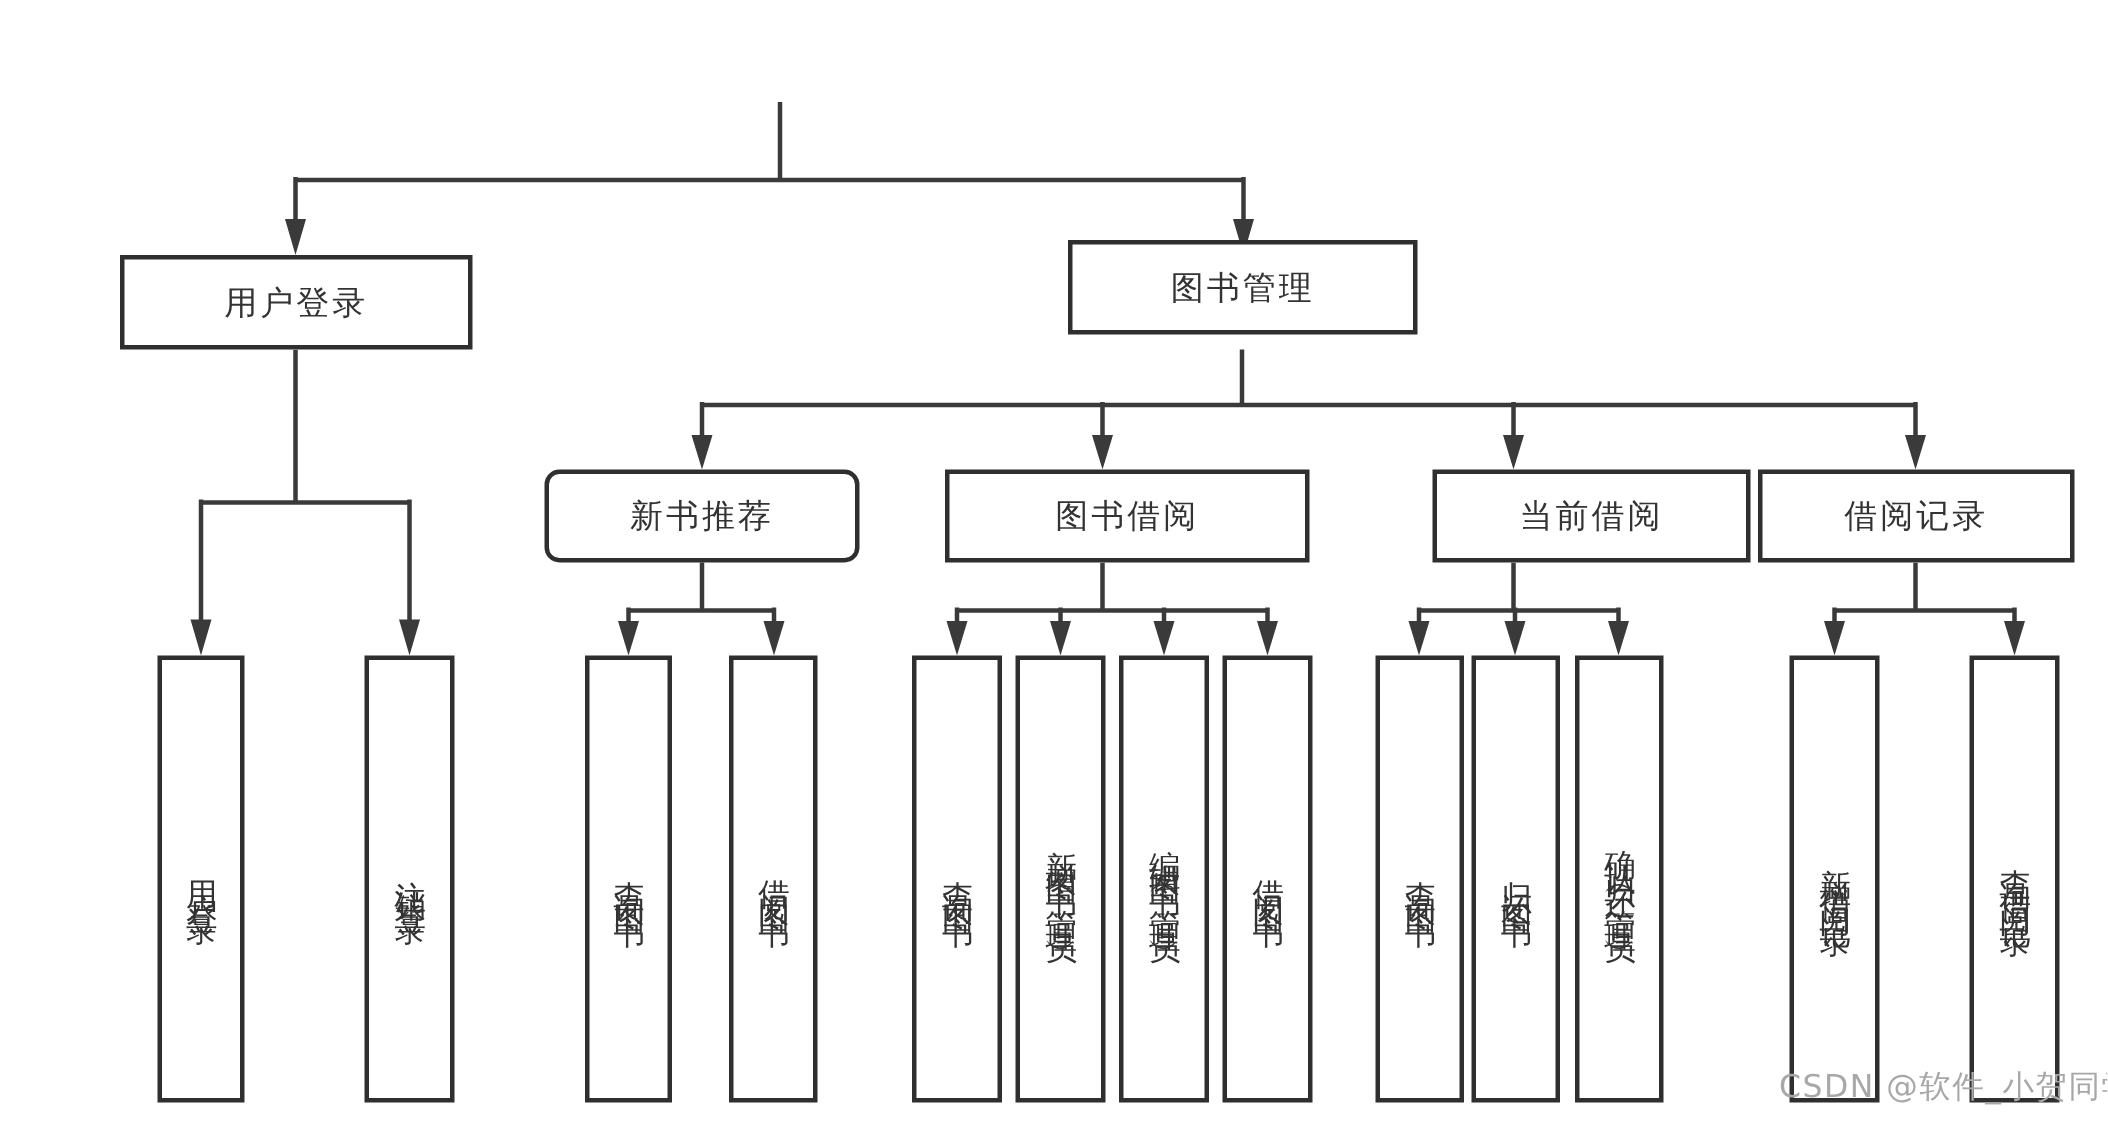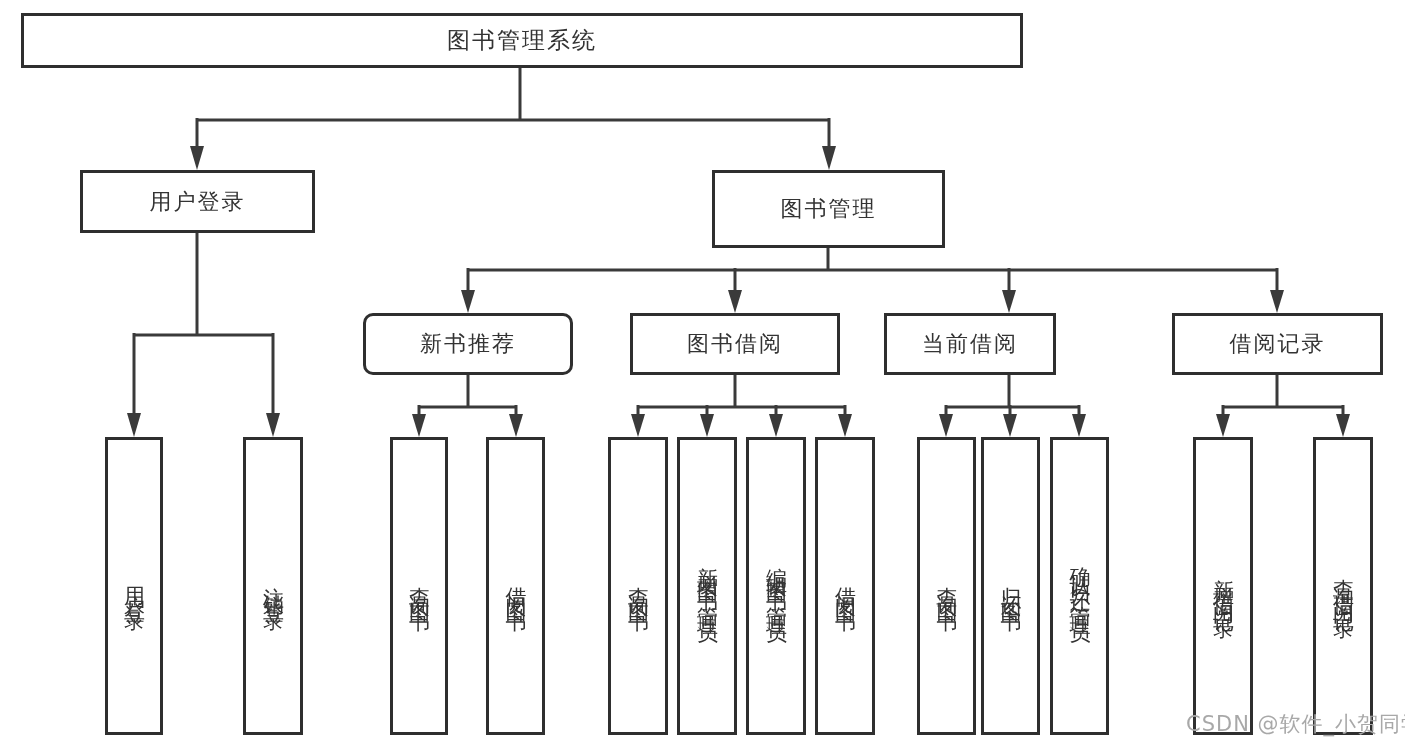--- a/index.html
+++ b/index.html
@@ -103,38 +103,35 @@
     <g>
       <line x1="1277" y1="375" x2="1277" y2="407"></line>
       <line x1="1223" y1="407" x2="1343" y2="407"></line>
       <line x1="1223" y1="405" x2="1223" y2="415"></line>
         <polygon points="1216,414 1230,414 1223,437"></polygon>
       <line x1="1343" y1="405" x2="1343" y2="415"></line>
         <polygon points="1336,414 1350,414 1343,437"></polygon>
     </g>
   </svg>
 
-  <div class="box hbox rootbox" style="left:21px; top:13px; width:1002px; height:55px;">
-    <span>图书管理系统</span>
-  </div>
 
   <div class="box hbox" style="left:80px; top:170px; width:235px; height:63px;">
     <span>用户登录</span>
   </div>
-  <div class="box hbox" style="left:712px; top:170px; width:233px; height:78px;">
+  <div class="box hbox" style="left:712px; top:160px; width:233px; height:63px;">
     <span>图书管理</span>
   </div>
 
   <div class="box hbox" style="left:363px; top:313px; width:210px; height:62px;border-radius:10px;">
     <span>新书推荐</span>
   </div>
-  <div class="box hbox" style="left:630px; top:313px; width:210px; height:62px;">
+  <div class="box hbox" style="left:630px; top:313px; width:243px; height:62px;">
     <span>图书借阅</span>
   </div>
-  <div class="box hbox" style="left:884px; top:313px; width:172px; height:62px;">
+  <div class="box hbox" style="left:955px; top:313px; width:212px; height:62px;">
     <span>当前借阅</span>
   </div>
   <div class="box hbox" style="left:1172px; top:313px; width:211px; height:62px;">
     <span>借阅记录</span>
   </div>
 
   <div class="box vbox" style="left:105px; top:437px; width:58px; height:298px;">
     <span>用户登录</span>
   </div>
   <div class="box vbox" style="left:243px; top:437px; width:60px; height:298px;">

